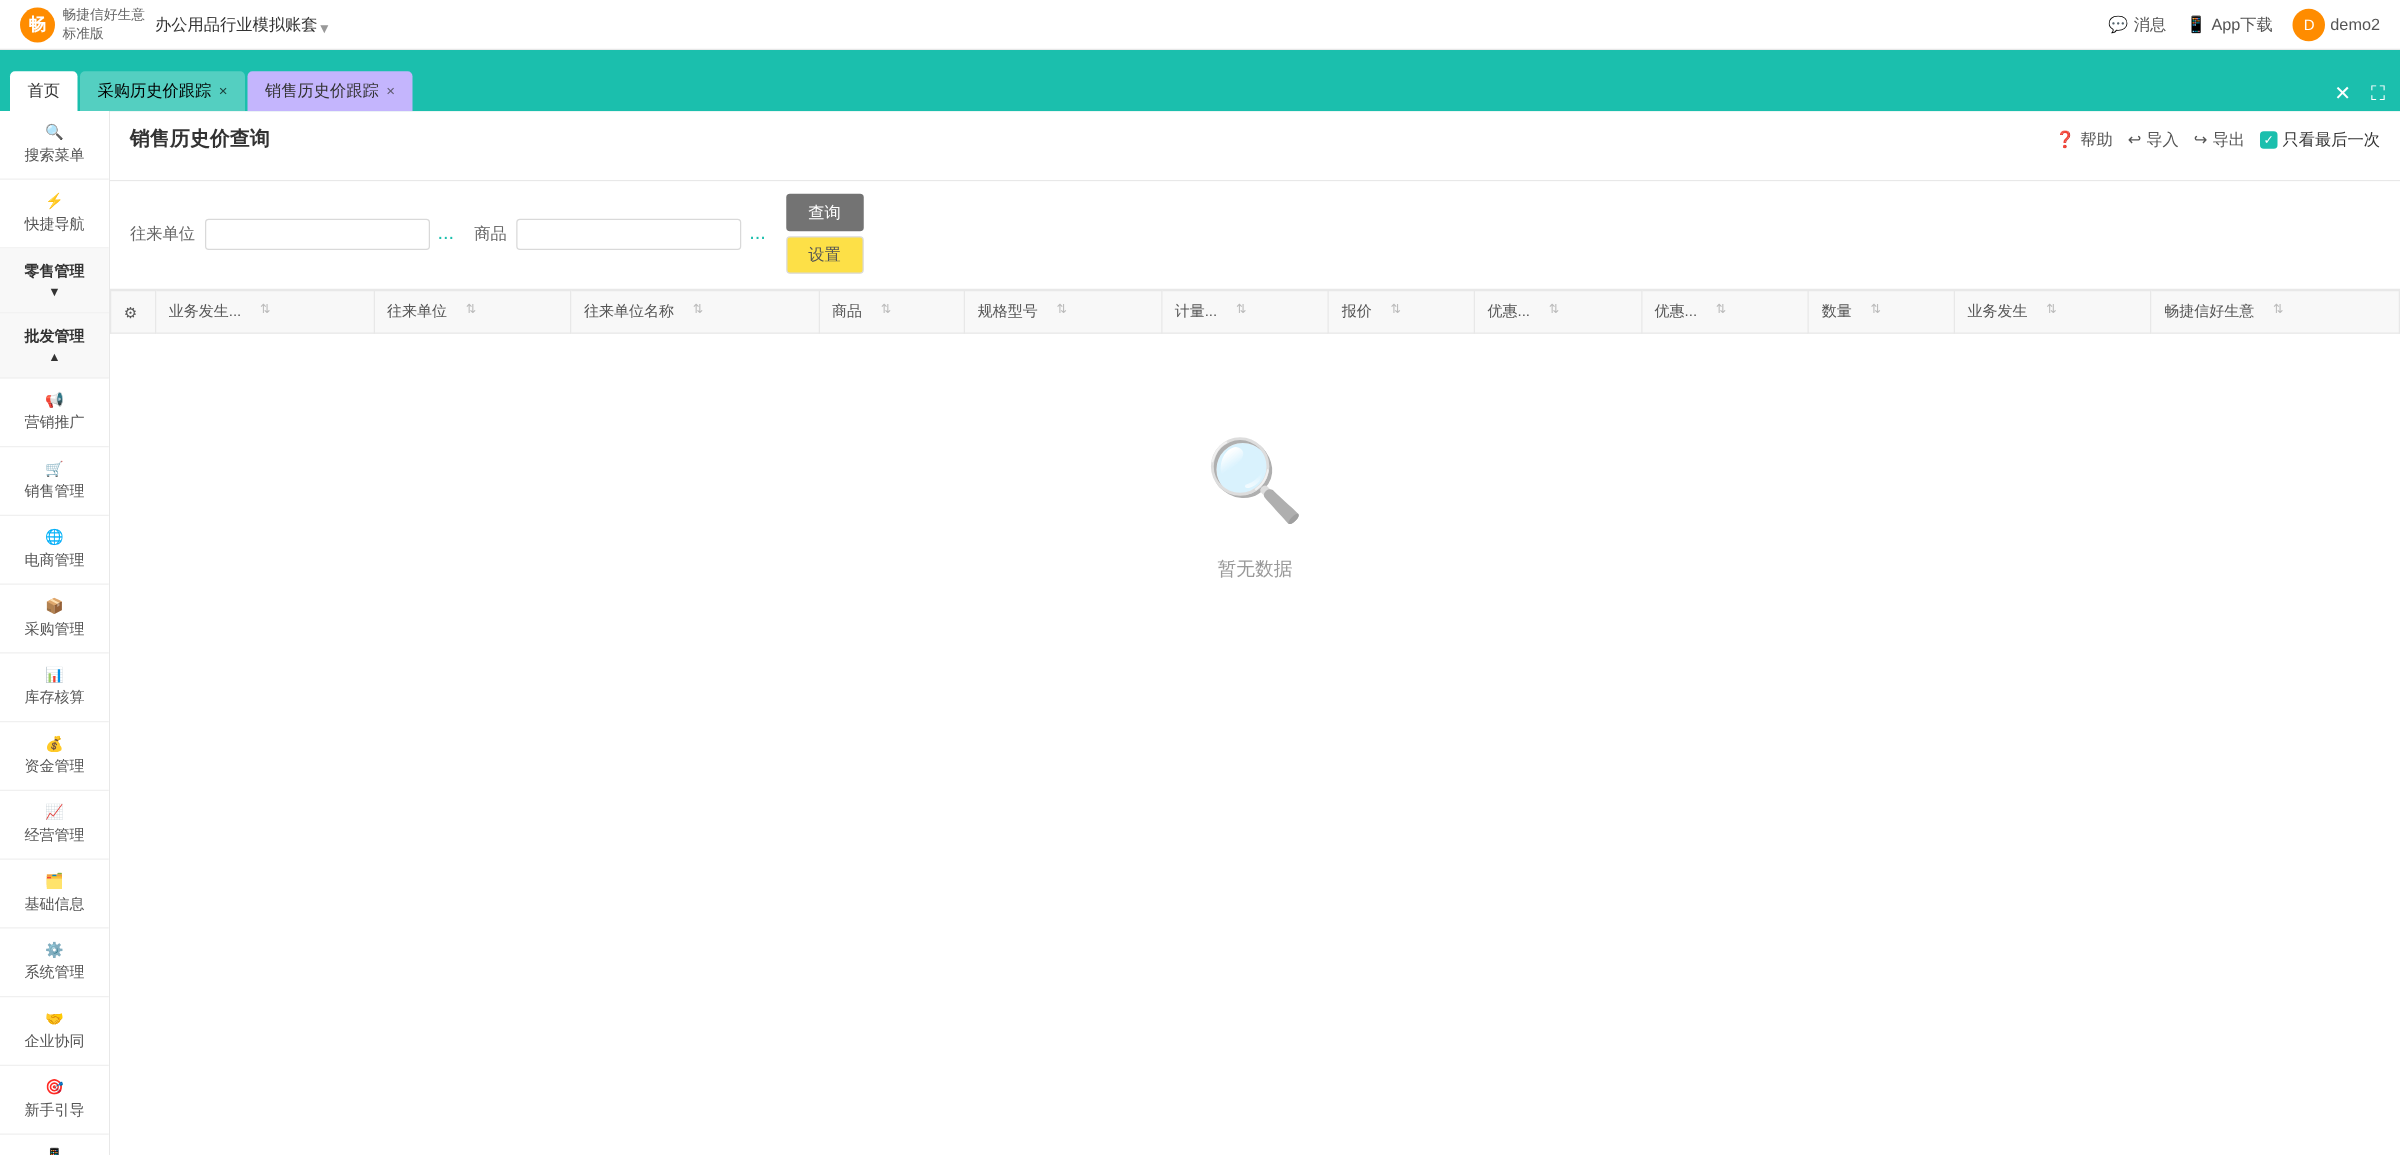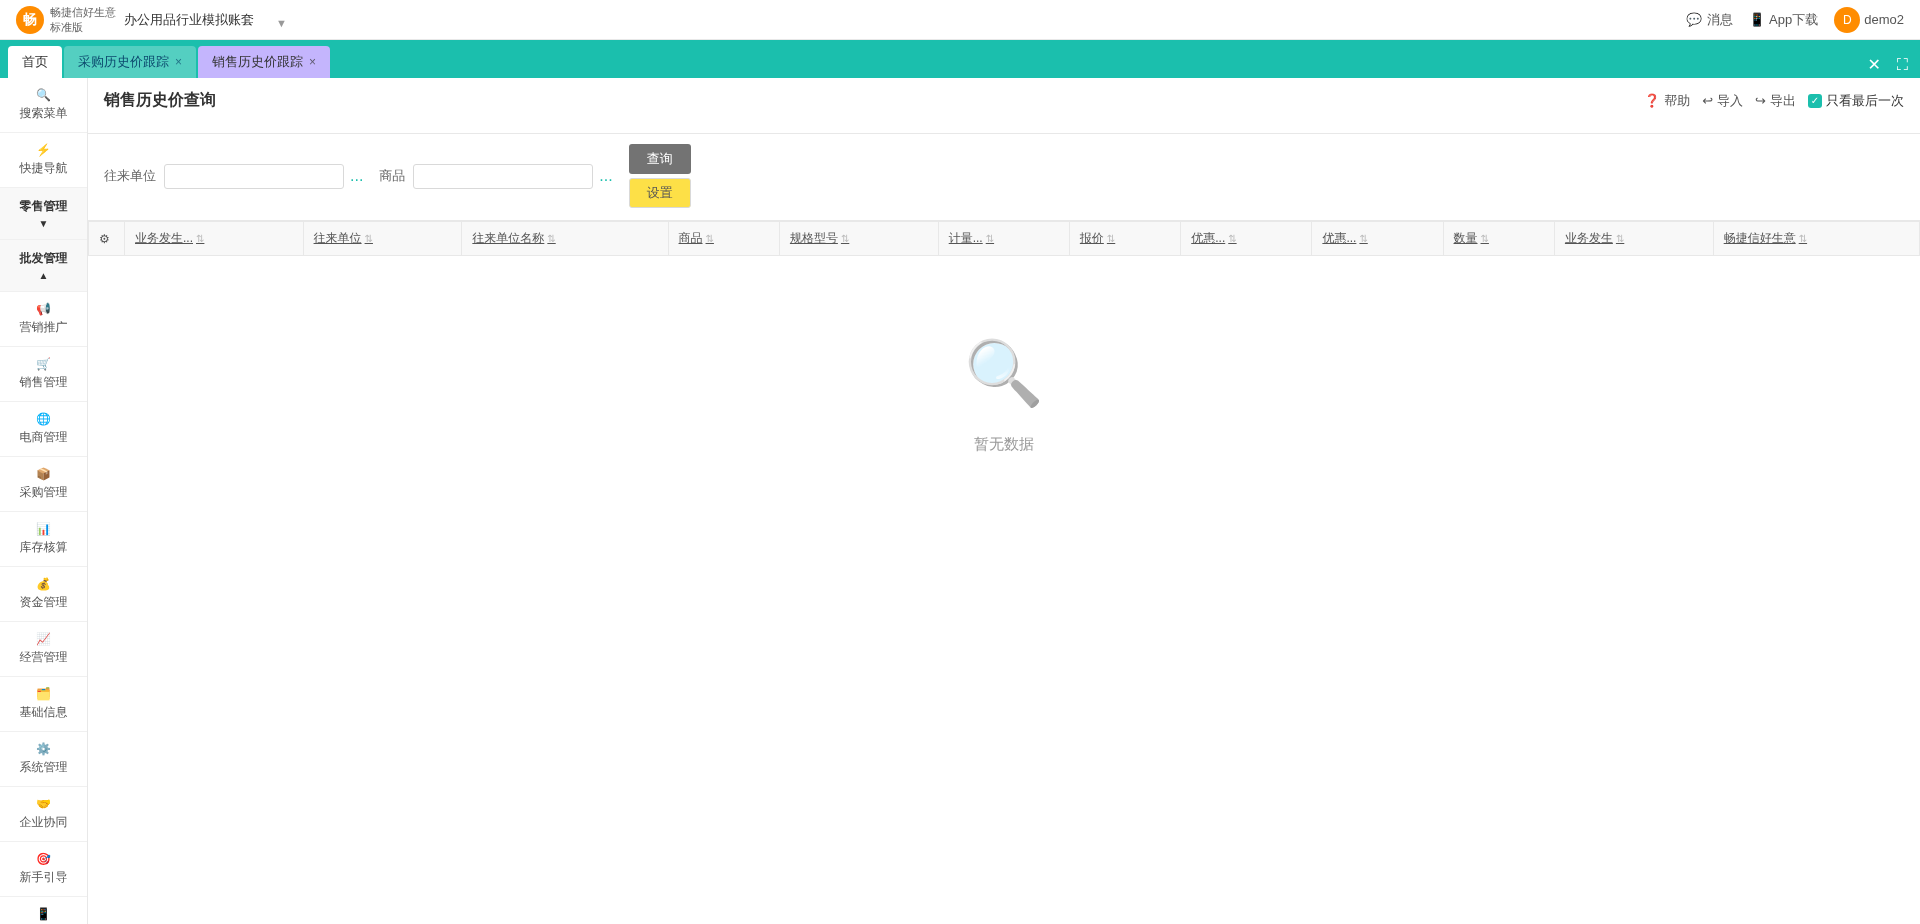--- a/index.html
+++ b/index.html
@@ -4,30 +4,30 @@
   <style>
     * { margin: 0; padding: 0; box-sizing: border-box; }
     body { font-family: 'Microsoft YaHei', sans-serif; font-size: 13px; background: #f5f5f5; color: #333; width: 1920px; height: 924px; overflow: hidden; display: flex; flex-direction: column; }
 
     
     .top-bar { height: 40px; background: #fff; display: flex; align-items: center; justify-content: space-between; padding: 0 16px; border-bottom: 1px solid #e8e8e8; flex-shrink: 0; }
     .top-bar-left { display: flex; align-items: center; gap: 8px; }
     .logo-area { display: flex; align-items: center; gap: 6px; }
     .logo-icon { width: 28px; height: 28px; background: #ff8c00; border-radius: 50%; display: flex; align-items: center; justify-content: center; color: white; font-size: 14px; font-weight: bold; }
     .logo-text { font-size: 11px; color: #666; line-height: 1.3; }
-    .app-title { display: flex; align-items: flex-end; gap: 22px; color: #333; font-size: 13px; }
+    .app-title { display: flex; align-items: flex-end; gap: 0; color: #333; font-size: 13px; }
     .top-bar-right { display: flex; align-items: center; gap: 16px; }
     .top-right-item { display: flex; align-items: center; gap: 4px; color: #555; font-size: 13px; cursor: pointer; }
     .user-avatar { width: 26px; height: 26px; border-radius: 50%; background: #ff8c00; display: flex; align-items: center; justify-content: center; color: white; font-size: 12px; }
 
     
-    .tab-bar { height: 38px; background: #1bbfad; display: flex; align-items: flex-end; padding: 0 8px; flex-shrink: 0; gap: 2px; }
+    .tab-bar { height: 49px; background: #1bbfad; display: flex; align-items: flex-end; padding: 0 8px; flex-shrink: 0; gap: 2px; }
     .tab { height: 32px; padding: 0 14px; display: flex; align-items: center; gap: 6px; border-radius: 4px 4px 0 0; font-size: 13px; cursor: pointer; white-space: nowrap; }
     .tab.home { background: #fff; color: #333; }
-    .tab.inactive { background: rgba(255,255,255,0.25); color: #0c4a6e; }
+    .tab.inactive { background: rgba(255,255,255,0.25); color: #000000; }
     .tab.active { background: #c4b5fd; color: #333; }
     .tab-close { font-size: 12px; cursor: pointer; opacity: 0.7; }
     .tab-bar-actions { margin-left: auto; display: flex; align-items: center; gap: 8px; }
     .tab-action-btn { color: white; font-size: 16px; cursor: pointer; padding: 4px; }
 
     
     .main-layout { display: flex; flex: 1; overflow: hidden; }
 
     
     .sidebar { width: 88px; background: #fff; border-right: 1px solid #e8e8e8; display: flex; flex-direction: column; overflow-y: auto; flex-shrink: 0; }
@@ -59,21 +59,21 @@
     .filter-input { border: 1px solid #d9d9d9; border-radius: 3px; padding: 4px 8px; font-size: 13px; width: 180px; outline: none; }
     .filter-dots { color: #1bbfad; font-size: 16px; cursor: pointer; }
     .query-btn { background: #737373; color: white; border: none; border-radius: 3px; padding: 6px 18px; font-size: 13px; cursor: pointer; }
     .settings-btn { background: #fde047; color: #555; border: 1px solid #d9d9d9; border-radius: 3px; padding: 5px 14px; font-size: 13px; cursor: pointer; }
     .btn-group { display: flex; flex-direction: column; gap: 4px; }
 
     
     .table-area { flex: 1; background: #fff; margin: 0; overflow: auto; }
     .data-table { width: 100%; border-collapse: collapse; }
     .data-table th { background: #f8f8f8; border: 1px solid #e8e8e8; padding: 8px 10px; font-size: 12px; color: #555; font-weight: normal; text-align: left; white-space: nowrap; cursor: pointer; }
-    .th-inner { display: flex; align-items: center; gap: 3px; text-decoration: underline; }
+    .th-inner { display: flex; align-items: flex-start; gap: 15px; }
     .sort-arrows { color: #bbb; font-size: 10px; }
     .gear-th { width: 36px; text-align: center; }
 
     
     .empty-state { display: flex; flex-direction: column; align-items: center; justify-content: center; padding: 80px 0; }
     .empty-text { font-size: 15px; color: #999; margin-top: 24px; }
 
     
     ::-webkit-scrollbar { width: 6px; height: 6px; }
     ::-webkit-scrollbar-track { background: #f1f1f1; }

